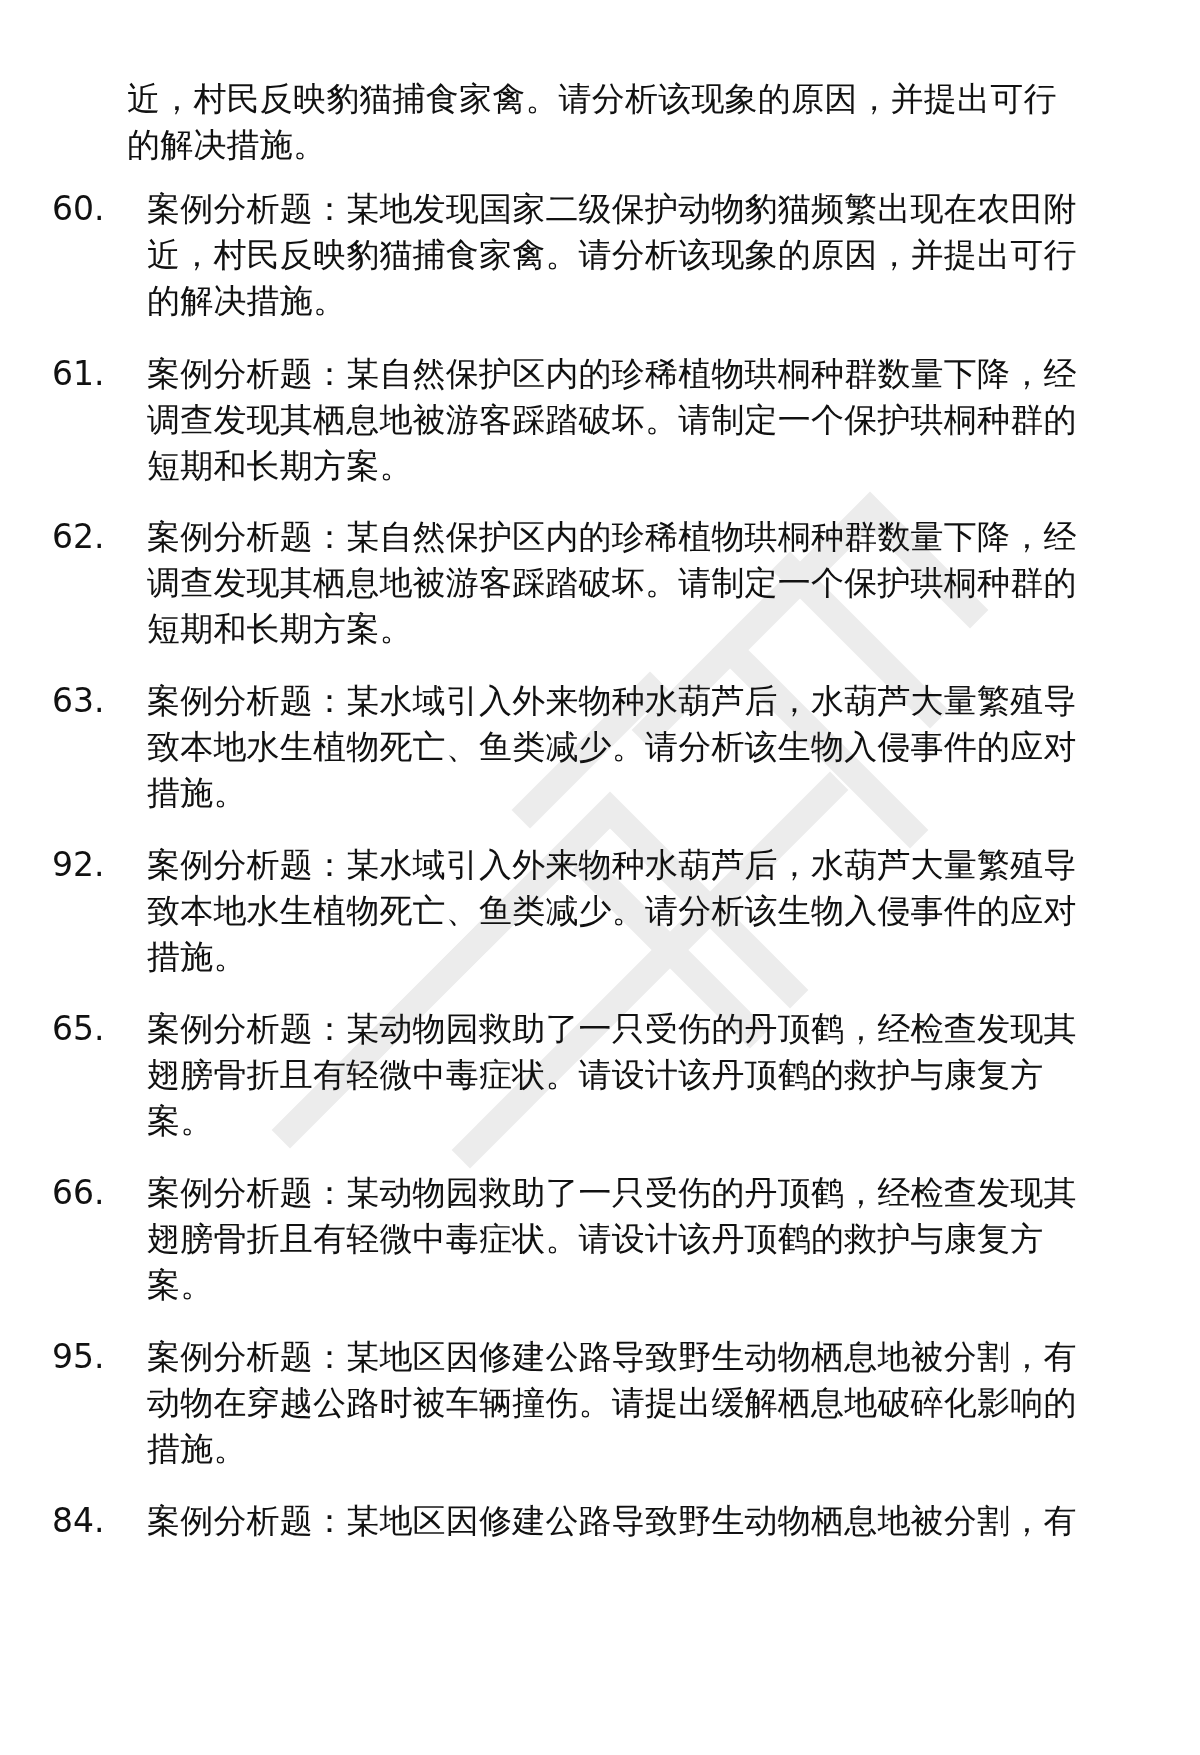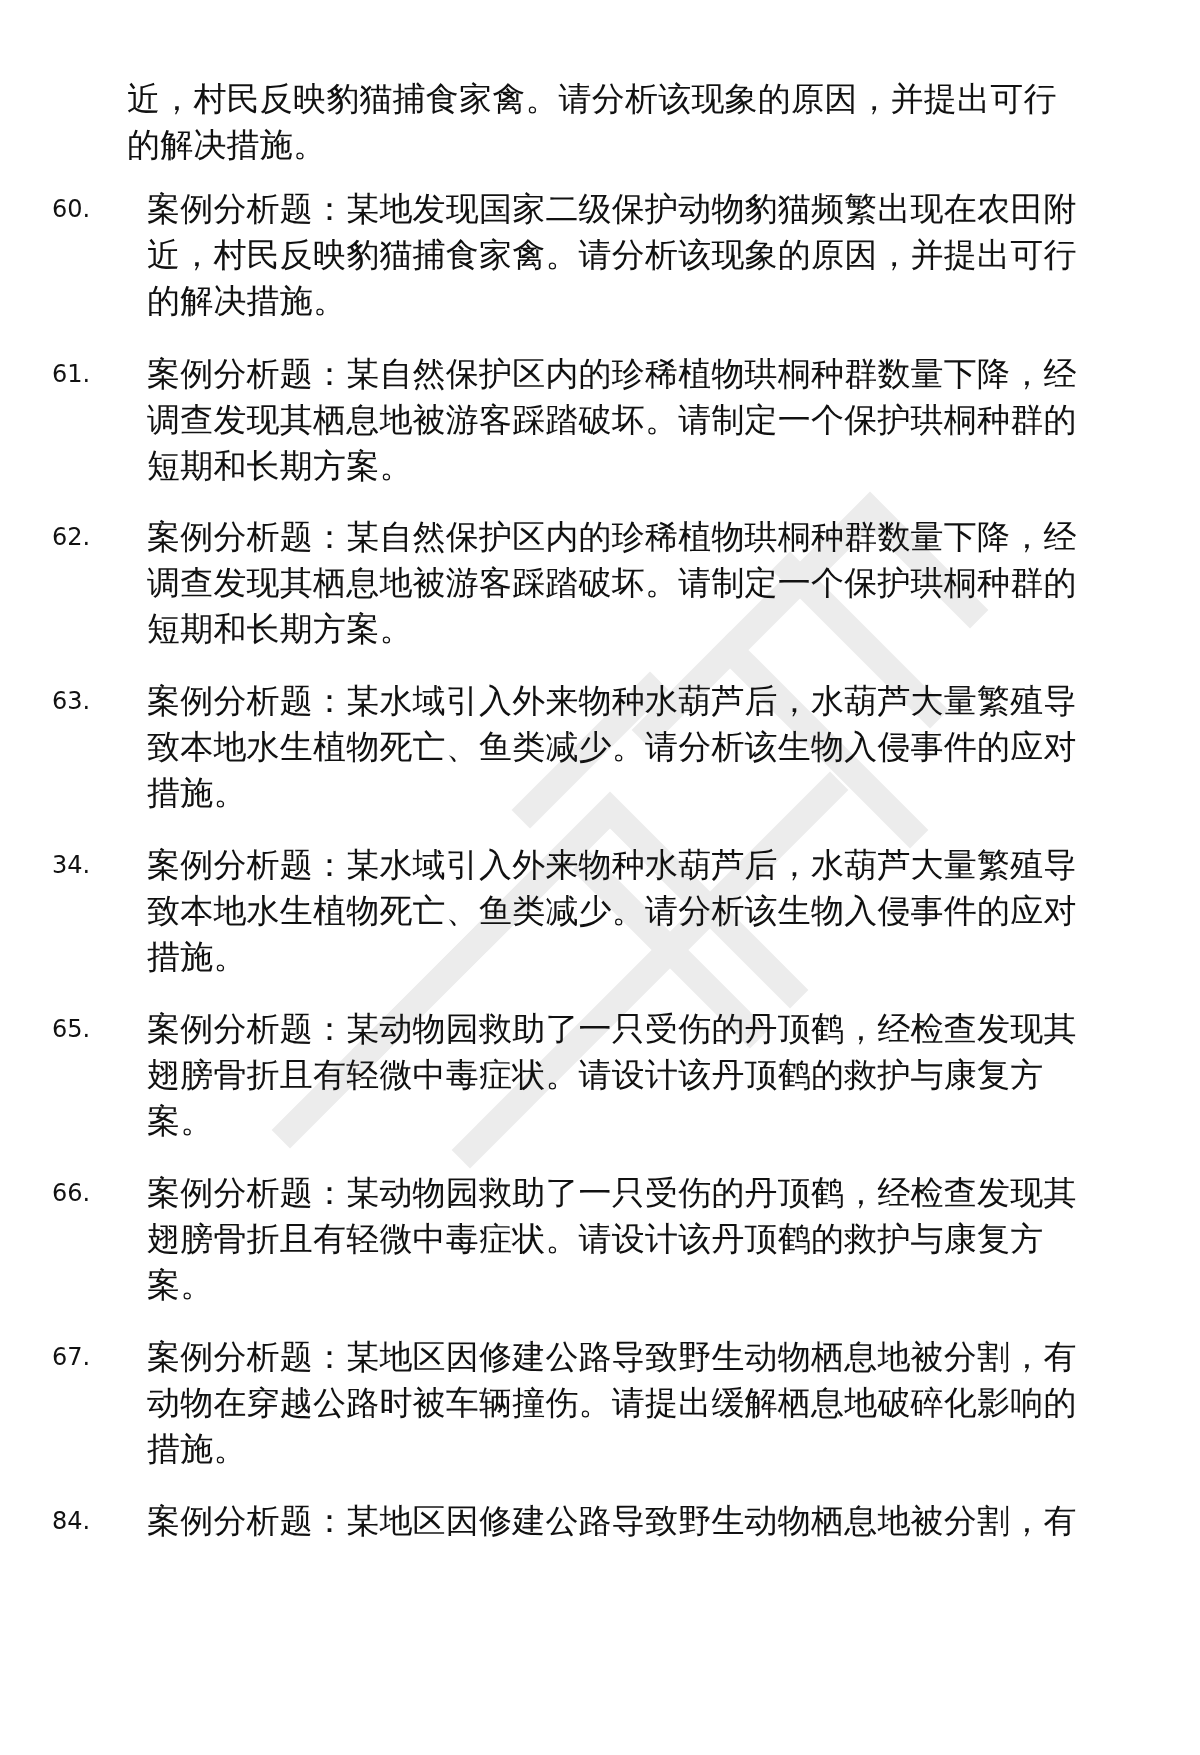--- a/index.html
+++ b/index.html
@@ -4,21 +4,21 @@
   <style>
     html, body { margin: 0; padding: 0; background: #ffffff; }
     body { width: 1200px; height: 1755px; position: relative; overflow: hidden;
            font-family: "DejaVu Sans", "Liberation Sans", sans-serif; color: #111111; }
     .watermark { position: absolute; left: 230px; top: 430px; width: 760px; height: 760px;
                  pointer-events: none; z-index: 0; }
     .page { position: absolute; left: 0; top: 14px; width: 1200px; height: 1755px; z-index: 1; }
     .cont { position: absolute; left: 127px; top: 62px; width: 900px; }
     .line { font-size: 33px; line-height: 46px; height: 46px; white-space: nowrap; letter-spacing: 0.2px; }
     .item { position: absolute; left: 0; width: 1200px; }
-    .num { position: absolute; left: 52px; top: 0; font-size: 24px; line-height: 46px; text-align: right; }
+    .num { position: absolute; left: 52px; top: 0; font-size: 33px; line-height: 46px; text-align: right; }
     .body { position: absolute; left: 127px; top: 0; width: 900px; margin-left: 20px; }
     .footer { position: absolute; left: 0; width: 1200px; top: 1688px; text-align: center;
               font-size: 28px; line-height: 40px; }
   </style>
 </head>
 <body>
 
 <svg class="watermark" viewBox="0 0 760 760">
   <g fill="none" stroke="#ececec" stroke-width="26" stroke-linecap="square">
     <path d="M60 700 L380 380 L560 560"></path>
@@ -69,21 +69,21 @@
   <div class="item" style="top:664px;">
     <div class="num">63.</div>
     <div class="body">
       <div class="line">案例分析题：某水域引入外来物种水葫芦后，水葫芦大量繁殖导</div>
       <div class="line">致本地水生植物死亡、鱼类减少。请分析该生物入侵事件的应对</div>
       <div class="line">措施。</div>
     </div>
   </div>
 
   <div class="item" style="top:828px;">
-    <div class="num">34.</div>
+    <div class="num">92.</div>
     <div class="body">
       <div class="line">案例分析题：某水域引入外来物种水葫芦后，水葫芦大量繁殖导</div>
       <div class="line">致本地水生植物死亡、鱼类减少。请分析该生物入侵事件的应对</div>
       <div class="line">措施。</div>
     </div>
   </div>
 
   <div class="item" style="top:992px;">
     <div class="num">65.</div>
     <div class="body">
@@ -96,21 +96,21 @@
   <div class="item" style="top:1156px;">
     <div class="num">66.</div>
     <div class="body">
       <div class="line">案例分析题：某动物园救助了一只受伤的丹顶鹤，经检查发现其</div>
       <div class="line">翅膀骨折且有轻微中毒症状。请设计该丹顶鹤的救护与康复方</div>
       <div class="line">案。</div>
     </div>
   </div>
 
   <div class="item" style="top:1320px;">
-    <div class="num">67.</div>
+    <div class="num">95.</div>
     <div class="body">
       <div class="line">案例分析题：某地区因修建公路导致野生动物栖息地被分割，有</div>
       <div class="line">动物在穿越公路时被车辆撞伤。请提出缓解栖息地破碎化影响的</div>
       <div class="line">措施。</div>
     </div>
   </div>
 
   <div class="item" style="top:1484px;">
     <div class="num">84.</div>
     <div class="body">

